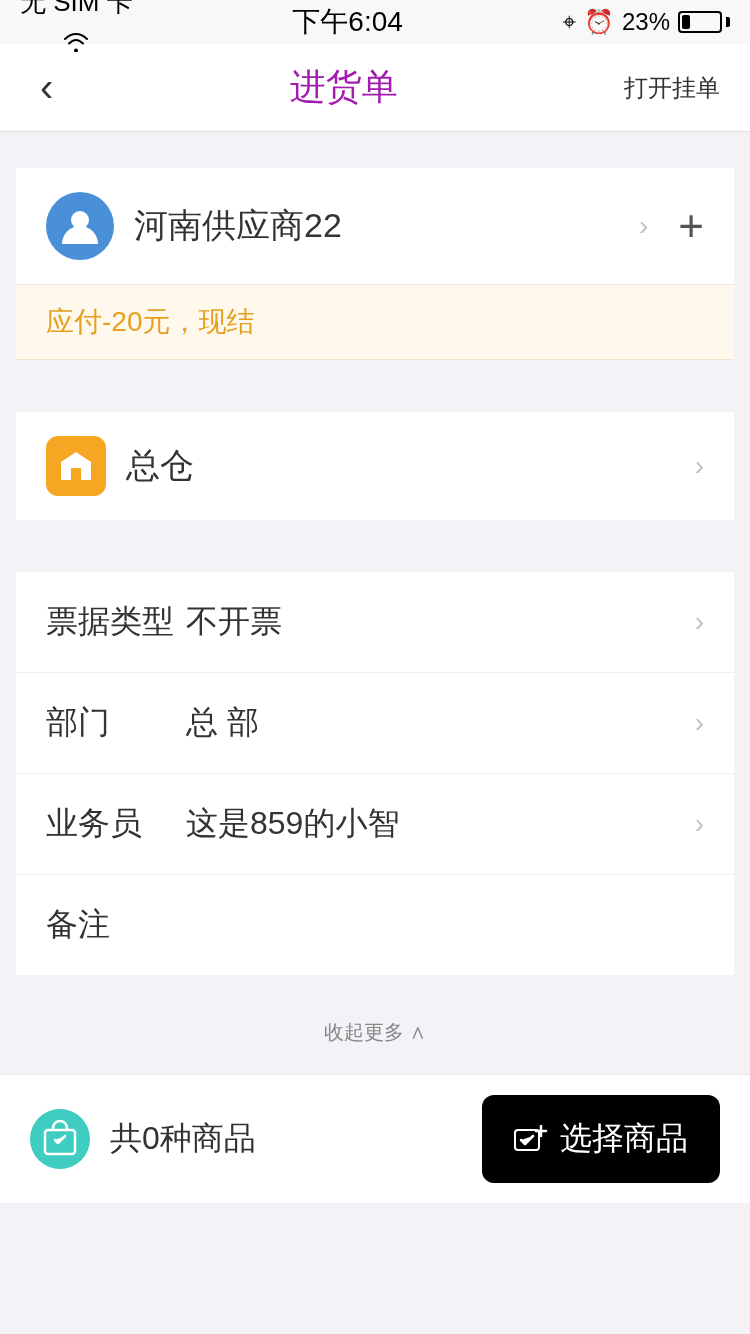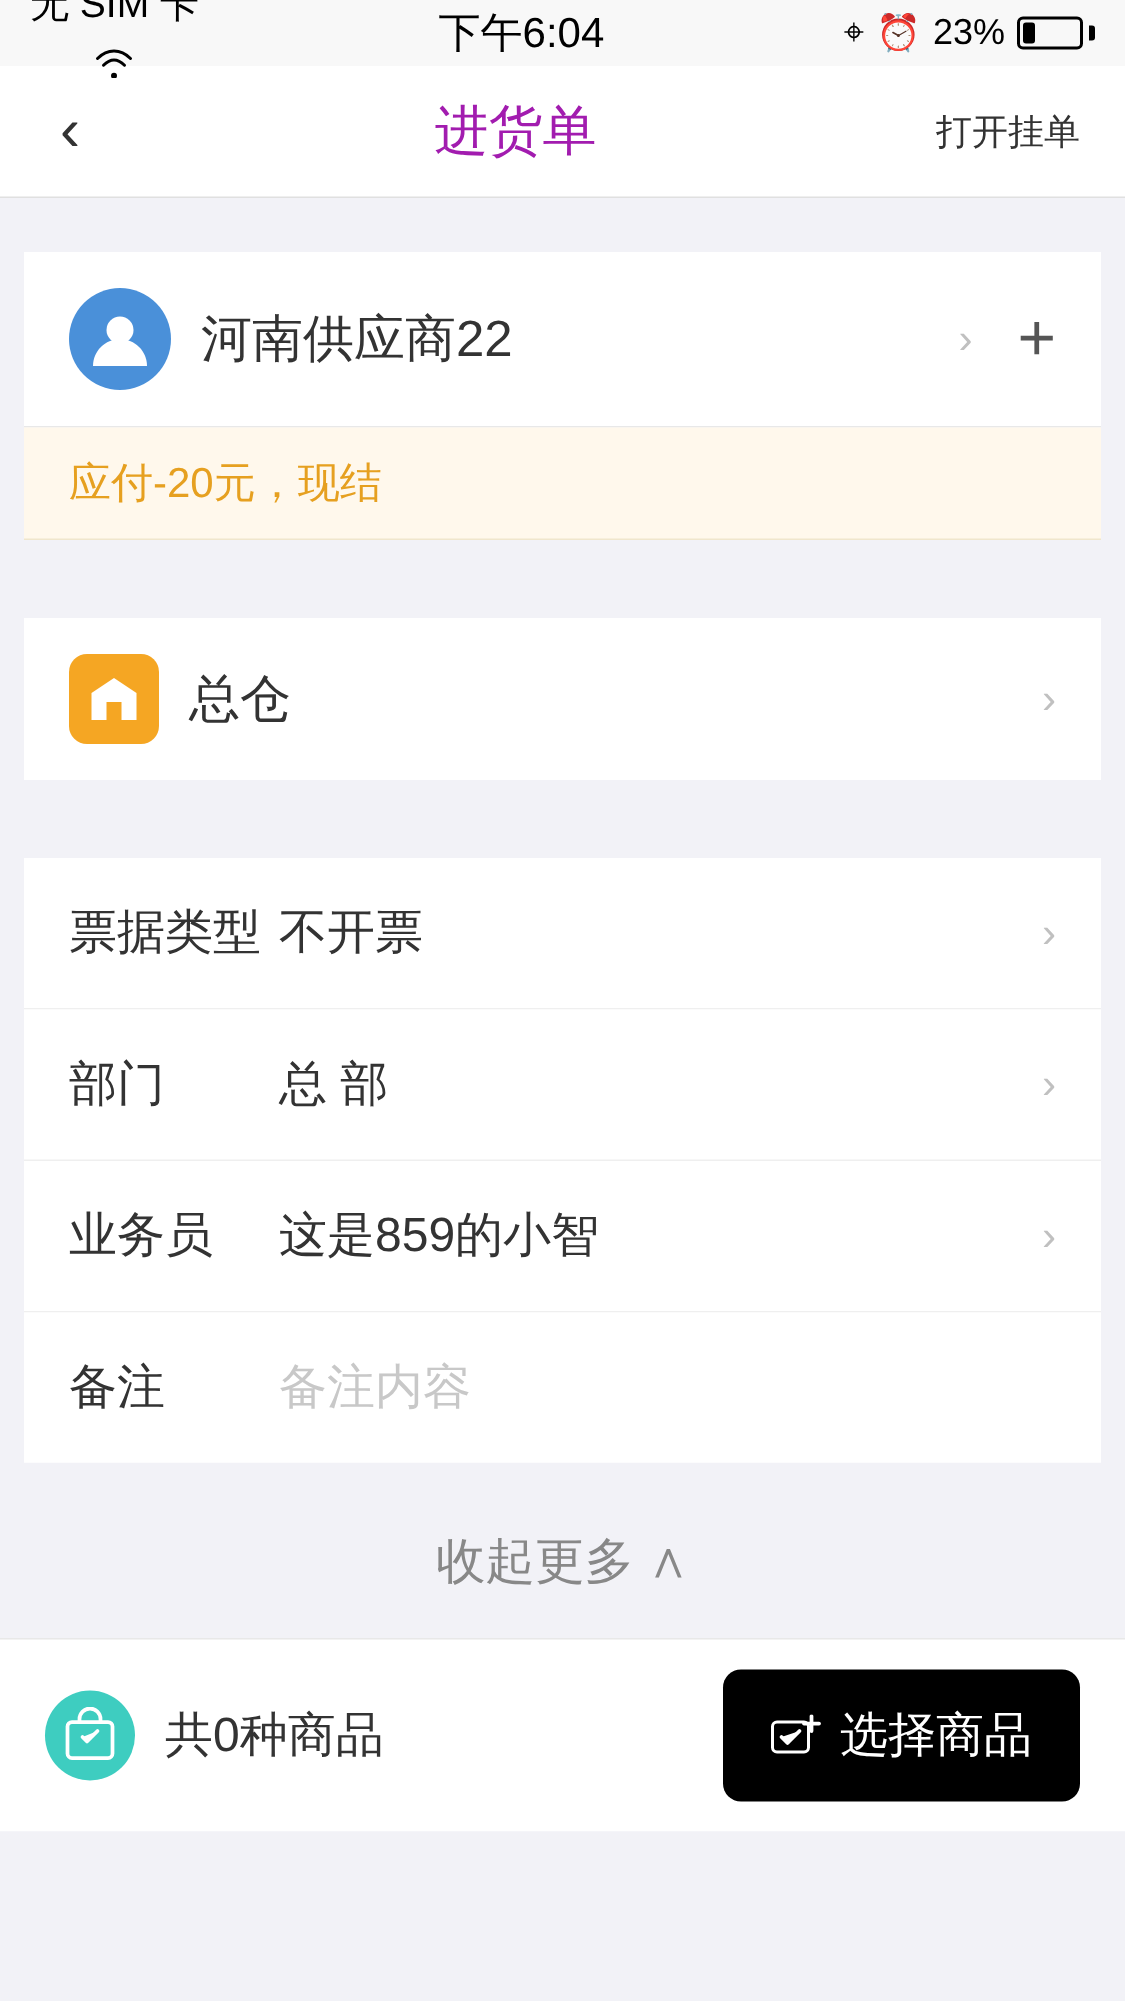--- a/index.html
+++ b/index.html
@@ -215,21 +215,21 @@
       font-size: 28px;
       color: #c0c0c0;
       margin-left: 10px;
     }
 
     
     .collapse-toggle {
       text-align: center;
       padding: 28px 30px;
       background: #f2f2f7;
-      font-size: 33px;
+      font-size: 20px;
       color: #888;
       cursor: pointer;
     }
 
     
     .bottom-bar {
       display: flex;
       align-items: center;
       padding: 20px 30px;
       background: #fff;
@@ -357,21 +357,20 @@
   </div>
 
   <div class="form-row">
     <span class="form-label">业务员</span>
     <span class="form-value">这是859的小智</span>
     <span class="form-chevron">›</span>
   </div>
 
   <div class="form-row" style="border-bottom: none;">
     <span class="form-label">备注</span>
-    <span class="form-value placeholder">备注内容</span>
   </div>
 
 </div>
 
 <div class="collapse-toggle">收起更多 ∧</div>
 
 <div class="bottom-bar">
   <div class="product-count-icon">
     <svg width="38" height="38" viewBox="0 0 38 38" fill="white">
       <rect x="4" y="10" width="30" height="24" rx="3" stroke="white" stroke-width="2.5" fill="none"></rect>

